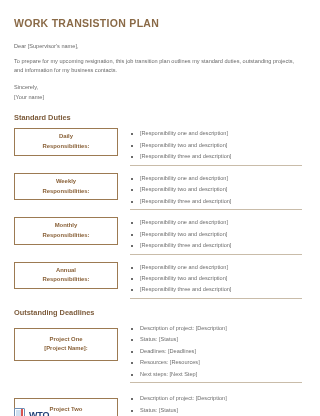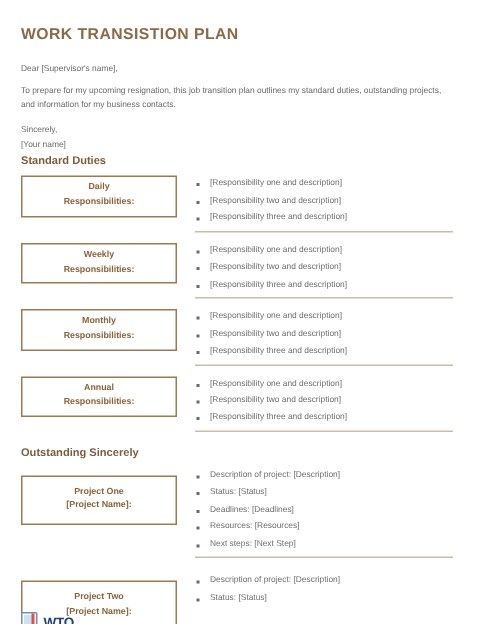--- a/index.html
+++ b/index.html
@@ -49,20 +49,21 @@
     color: #6a6a6a;
     margin-top: 8px;
     line-height: 1.65;
   }
   .closing div { line-height: 1.7; }
 
   .section-heading {
     font-size: 7.4px;
     font-weight: bold;
     color: #7d5c3c;
+    margin-top: 11px;
     margin-bottom: 5px;
   }
   .section-heading.projects { margin-top: 9px; }
 
   .rows { display: block; }
 
   .row {
     display: flex;
     align-items: flex-start;
     margin-bottom: 6px;
@@ -244,21 +245,21 @@
           <ul class="bullets">
             <li>[Responsibility one and description]</li>
             <li>[Responsibility two and description]</li>
             <li>[Responsibility three and description]</li>
           </ul>
           <div class="sep"></div>
         </div>
       </div>
     </div>
 
-  <div class="section-heading projects">Outstanding Sincerely</div>
+  <div class="section-heading projects">Outstanding Deadlines</div>
 
   <div class="rows" id="project-rows">
       <div class="row project">
         <div class="label-box">
           <div class="l1">Project One</div>
           <div class="l2">[Project Name]:</div>
         </div>
         <div class="bullets-wrap">
           <ul class="bullets">
             <li>Description of project: [Description]</li>

